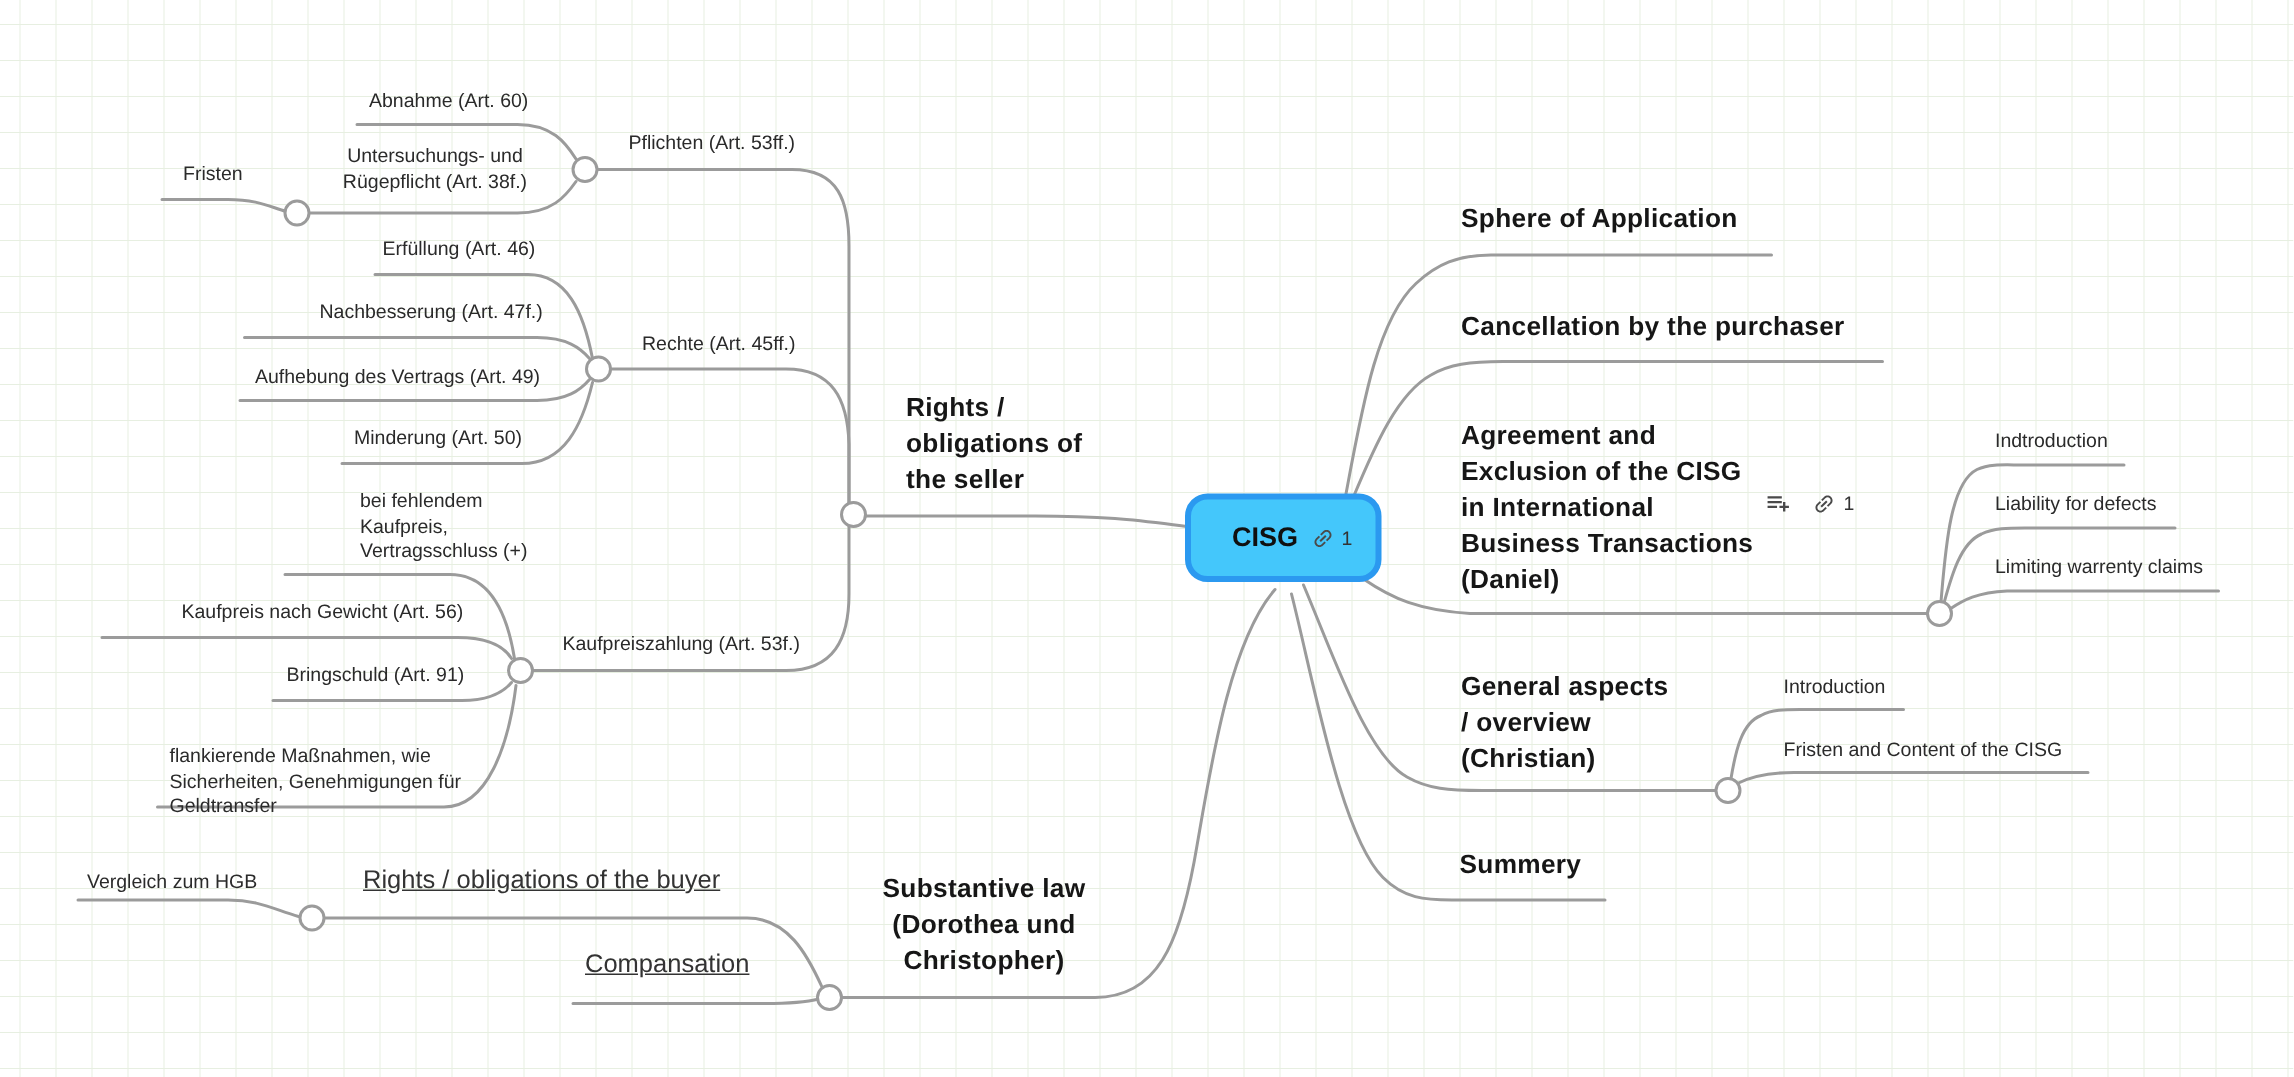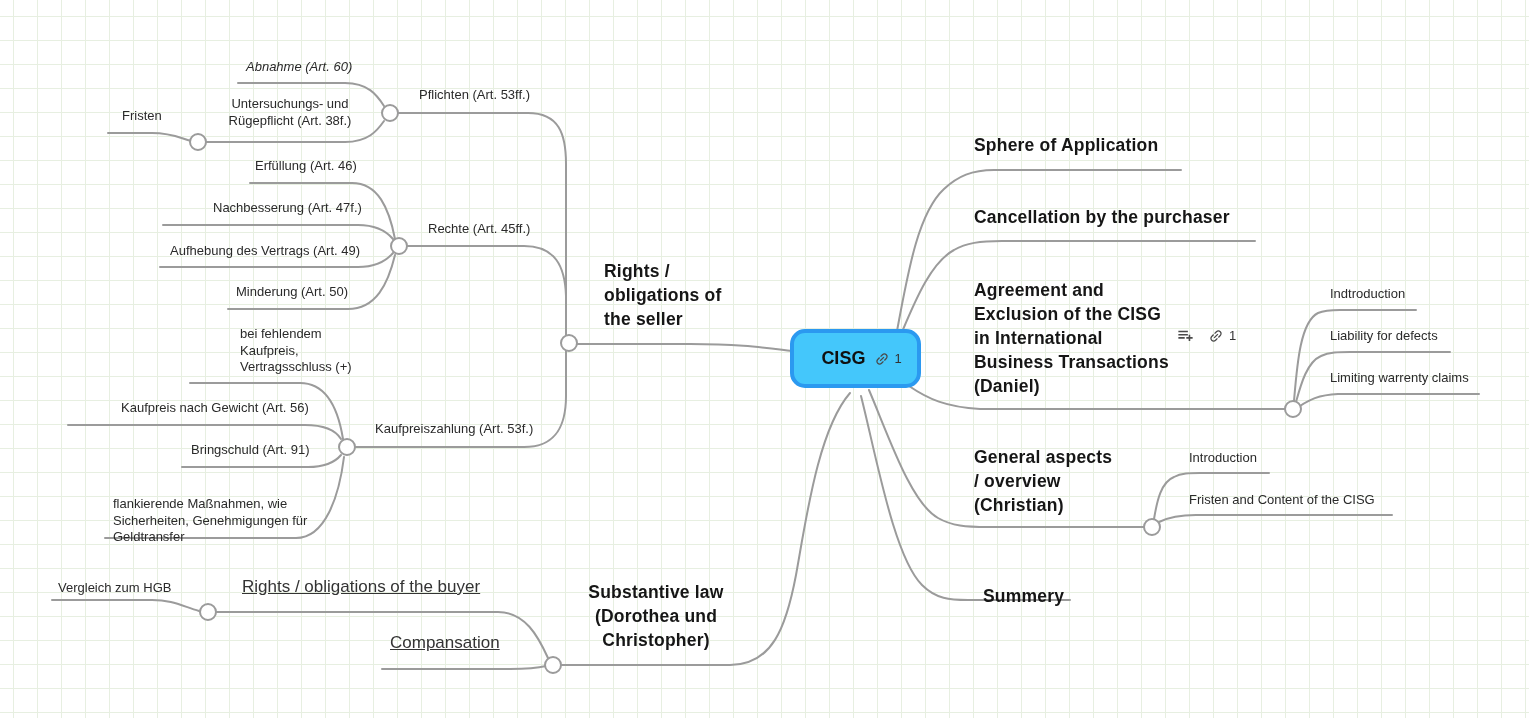--- a/index.html
+++ b/index.html
@@ -77,21 +77,21 @@
     <circle cx="390" cy="113" r="8"></circle>
     <circle cx="399" cy="246" r="8"></circle>
     <circle cx="347" cy="447" r="8"></circle>
     <circle cx="569" cy="343" r="8"></circle>
     <circle cx="208" cy="612" r="8"></circle>
     <circle cx="553" cy="665" r="8"></circle>
     <circle cx="1293" cy="409" r="8"></circle>
     <circle cx="1152" cy="527" r="8"></circle>
   </svg>
 
-  <div class="lbl s" style="left:246px;top:59px;font-style:italic;">Abnahme (Art. 60)</div>
+  <div class="lbl s" style="left:246px;top:59px;">Abnahme (Art. 60)</div>
   <div class="lbl s ctr" style="left:222px;top:96px;width:136px;">Untersuchungs- und
 Rügepflicht (Art. 38f.)</div>
   <div class="lbl s" style="left:122px;top:108px;">Fristen</div>
   <div class="lbl s" style="left:419px;top:87px;">Pflichten (Art. 53ff.)</div>
   <div class="lbl s" style="left:255px;top:158px;">Erfüllung (Art. 46)</div>
   <div class="lbl s" style="left:213px;top:200px;">Nachbesserung (Art. 47f.)</div>
   <div class="lbl s" style="left:170px;top:243px;">Aufhebung des Vertrags (Art. 49)</div>
   <div class="lbl s" style="left:236px;top:284px;">Minderung (Art. 50)</div>
   <div class="lbl s" style="left:428px;top:221px;">Rechte (Art. 45ff.)</div>
   <div class="lbl s" style="left:196px;top:326px;width:160px;margin-left:44px;">bei fehlendem
@@ -135,21 +135,21 @@
     <span class="cnt" style="margin-left:-8px;">1</span>
   </div>
   <div class="lbl s" style="left:1330px;top:286px;">Indtroduction</div>
   <div class="lbl s" style="left:1330px;top:328px;">Liability for defects</div>
   <div class="lbl s" style="left:1330px;top:370px;">Limiting warrenty claims</div>
   <div class="lbl b" style="left:974px;top:445px;width:180px;">General aspects
 / overview
 (Christian)</div>
   <div class="lbl s" style="left:1189px;top:450px;">Introduction</div>
   <div class="lbl s" style="left:1189px;top:492px;">Fristen and Content of the CISG</div>
-  <div class="lbl b" style="left:973px;top:584px;margin-left:10px;">Summery</div>
+  <div class="lbl b" style="left:973px;top:564px;">Summery</div>
 
   <div class="root">
     <span class="title">CISG</span>
     <span class="ico" style="transform:rotate(-45deg);">
       <svg width="16" height="16" viewBox="0 0 24 24">
           <path d="M3.9 12c0-1.7 1.4-3.1 3.1-3.1h4V7H7c-2.8 0-5 2.2-5 5s2.2 5 5 5h4v-1.9H7c-1.7 0-3.1-1.4-3.1-3.1zM8 13h8v-2H8v2zm9-6h-4v1.9h4c1.7 0 3.1 1.4 3.1 3.1s-1.4 3.1-3.1 3.1h-4V17h4c2.8 0 5-2.2 5-5s-2.2-5-5-5z"></path>
         </svg>
     </span>
     <span class="cnt" style="margin-left:-5px;">1</span>
   </div>

